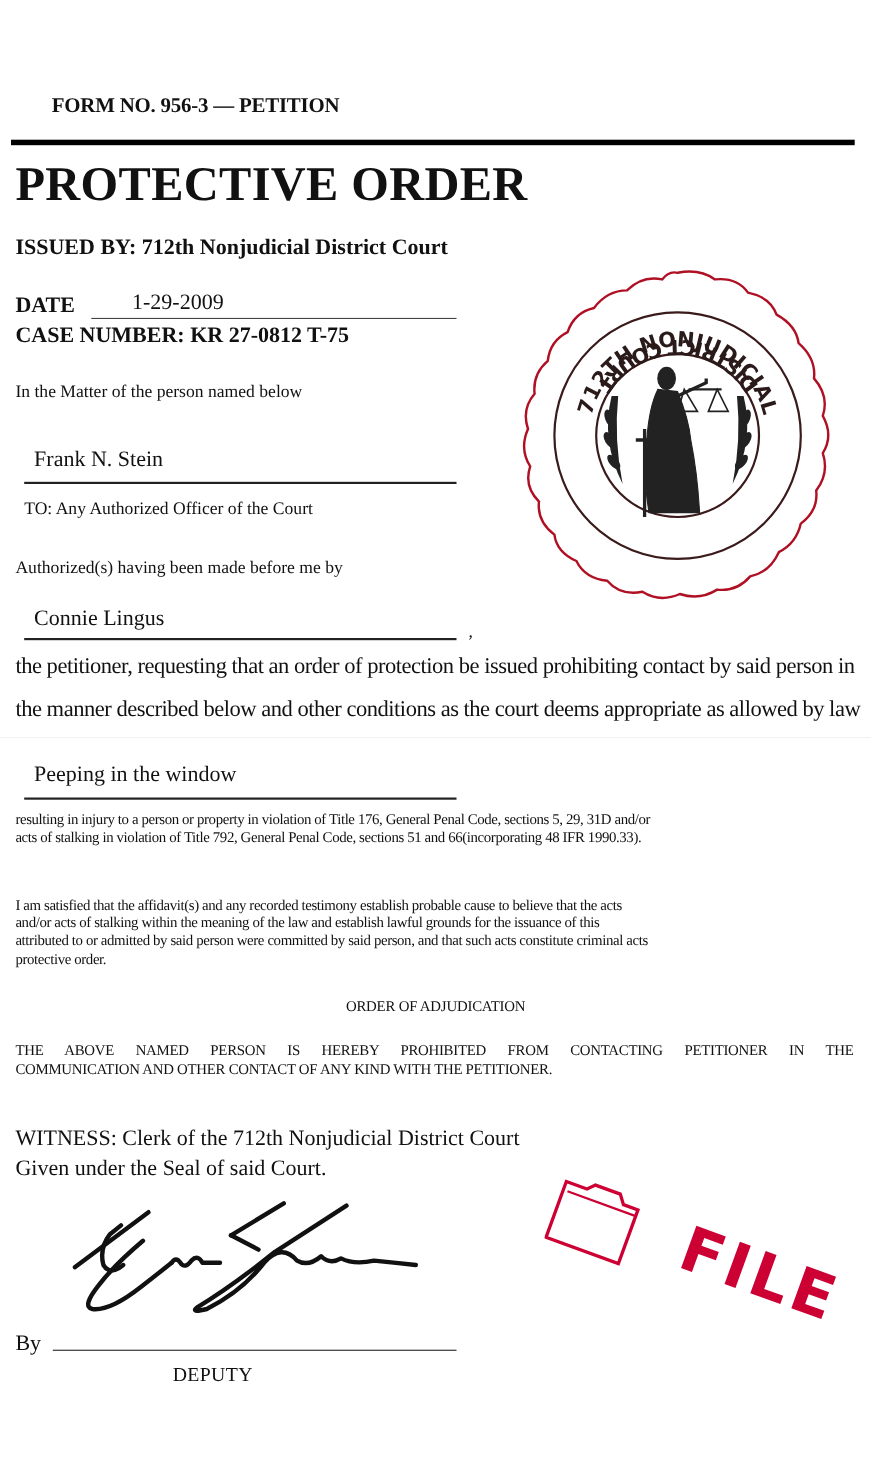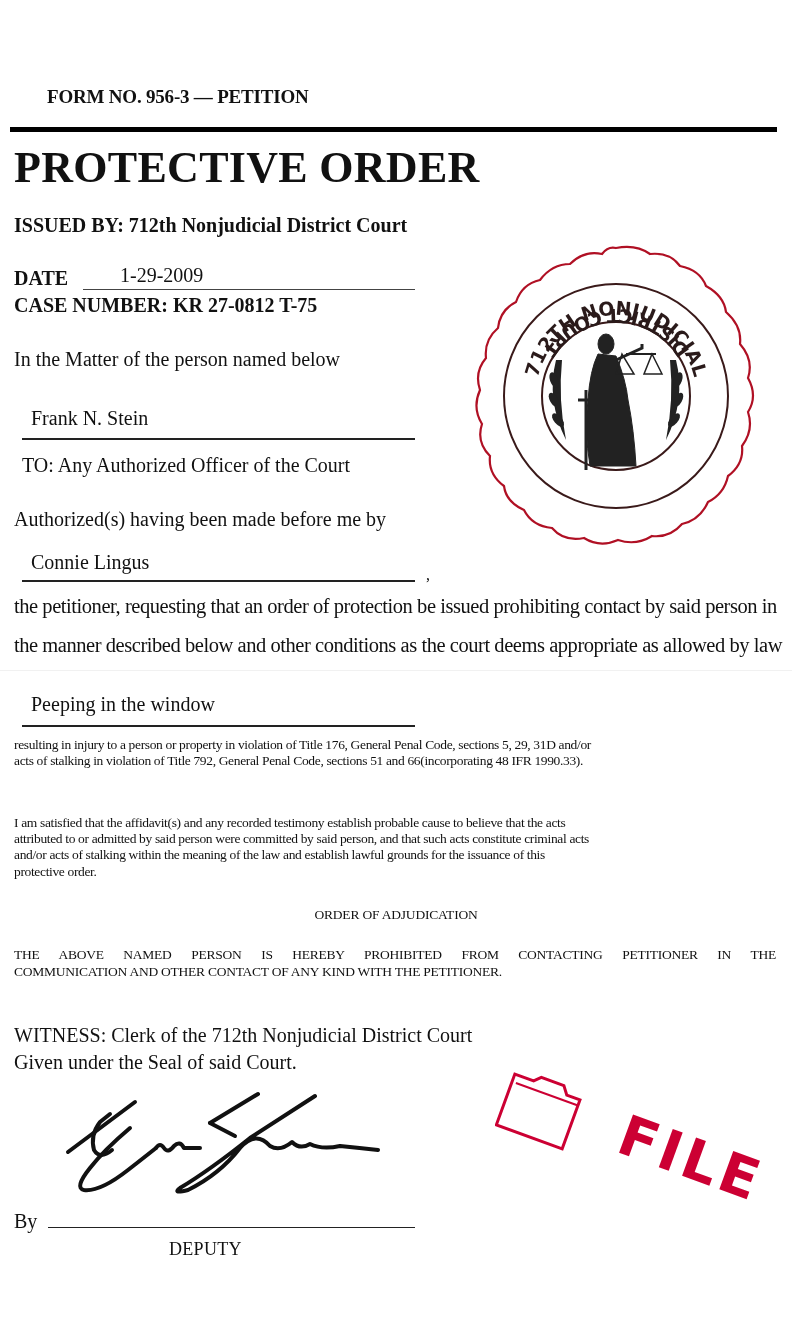--- a/index.html
+++ b/index.html
@@ -7,32 +7,32 @@
          font-family: "Liberation Serif", "DejaVu Serif", serif; color: #111; }
   .abs { position: absolute; }
   .form-no { left: 11px; top: 86px; font-size: 19px; font-weight: bold; letter-spacing: -0.2px; margin-left: 36px; }
   .rule-top { left: 10px; top: 127px; width: 767px; height: 5px; background: #000; }
   .title { left: 14px; top: 142px; font-size: 44px; font-weight: bold; letter-spacing: 0.3px; }
   .issued { left: 14px; top: 214px; font-size: 20px; font-weight: bold; }
   .date-label { left: 14px; top: 267px; font-size: 20px; font-weight: bold; }
   .date-line { left: 83px; top: 289px; width: 332px; height: 1px; background: #444; }
   .date-value { left: 120px; top: 264px; font-size: 20px; }
   .case { left: 14px; top: 294px; font-size: 20px; font-weight: bold; }
-  .body-text { font-size: 20px; }
+  .body-text { font-size: 16px; }
   .field-line { height: 2px; background: #222; }
   .field-value { font-size: 20px; }
   .small { font-size: 13.5px; line-height: 16.2px; letter-spacing: -0.35px; }
   .petition-para { left: 14px; top: 587px; width: 770px; font-size: 20.5px; line-height: 39px; letter-spacing: -0.45px; }
   .faint-rule { left: 0; top: 670px; width: 792px; height: 1px; background: #f1f1f1; }
   .order-head { left: 0; top: 907px; width: 792px; text-align: center; font-size: 13.5px; letter-spacing: -0.2px; }
   .order-text { left: 14px; top: 946px; width: 762px; font-size: 13.5px; line-height: 17px; letter-spacing: -0.25px; }
   .witness { left: 14px; top: 1022px; font-size: 20px; line-height: 27px; }
   .by { left: 14px; top: 1210px; font-size: 20px; }
   .by-line { left: 48px; top: 1227px; width: 367px; height: 1px; background: #222; }
-  .deputy { left: 157px; top: 1239px; font-size: 18px; letter-spacing: 0.3px; margin-left: 12px; }
+  .deputy { left: 157px; top: 1239px; font-size: 18px; letter-spacing: 0.3px; }
 </style>
 </head>
 <body>
 
 <div class="abs form-no">FORM NO. 956-3 — PETITION</div>
 <div class="abs rule-top"></div>
 <div class="abs title">PROTECTIVE ORDER</div>
 <div class="abs issued">ISSUED BY: 712th Nonjudicial District Court</div>
 
 <div class="abs date-label">DATE</div>
@@ -56,22 +56,22 @@
 
 <div class="abs field-value" style="left:31px;top:693px;">Peeping in the window</div>
 <div class="abs field-line" style="left:22px;top:725px;width:393px;"></div>
 
 <div class="abs small" style="left:14px;top:737px;width:770px;">
   <div>resulting in injury to a person or property in violation of Title 176, General Penal Code, sections 5, 29, 31D and/or</div>
   <div>acts of stalking in violation of Title 792, General Penal Code, sections 51 and 66(incorporating 48 IFR 1990.33).</div>
 </div>
 <div class="abs small" style="left:14px;top:815px;width:770px;">
   <div>I am satisfied that the affidavit(s) and any recorded testimony establish probable cause to believe that the acts</div>
+  <div>and/or acts of stalking within the meaning of the law and establish lawful grounds for the issuance of this</div>
   <div>attributed to or admitted by said person were committed by said person, and that such acts constitute criminal acts</div>
-  <div>and/or acts of stalking within the meaning of the law and establish lawful grounds for the issuance of this</div>
   <div>protective order.</div>
 </div>
 
 <div class="abs order-head">ORDER OF ADJUDICATION</div>
 <div class="abs order-text">
   <div style="text-align:justify;text-align-last:justify;">THE ABOVE NAMED PERSON IS HEREBY PROHIBITED FROM CONTACTING PETITIONER IN THE</div>
   <div>COMMUNICATION AND OTHER CONTACT OF ANY KIND WITH THE PETITIONER.</div>
 </div>
 
 <div class="abs witness">

